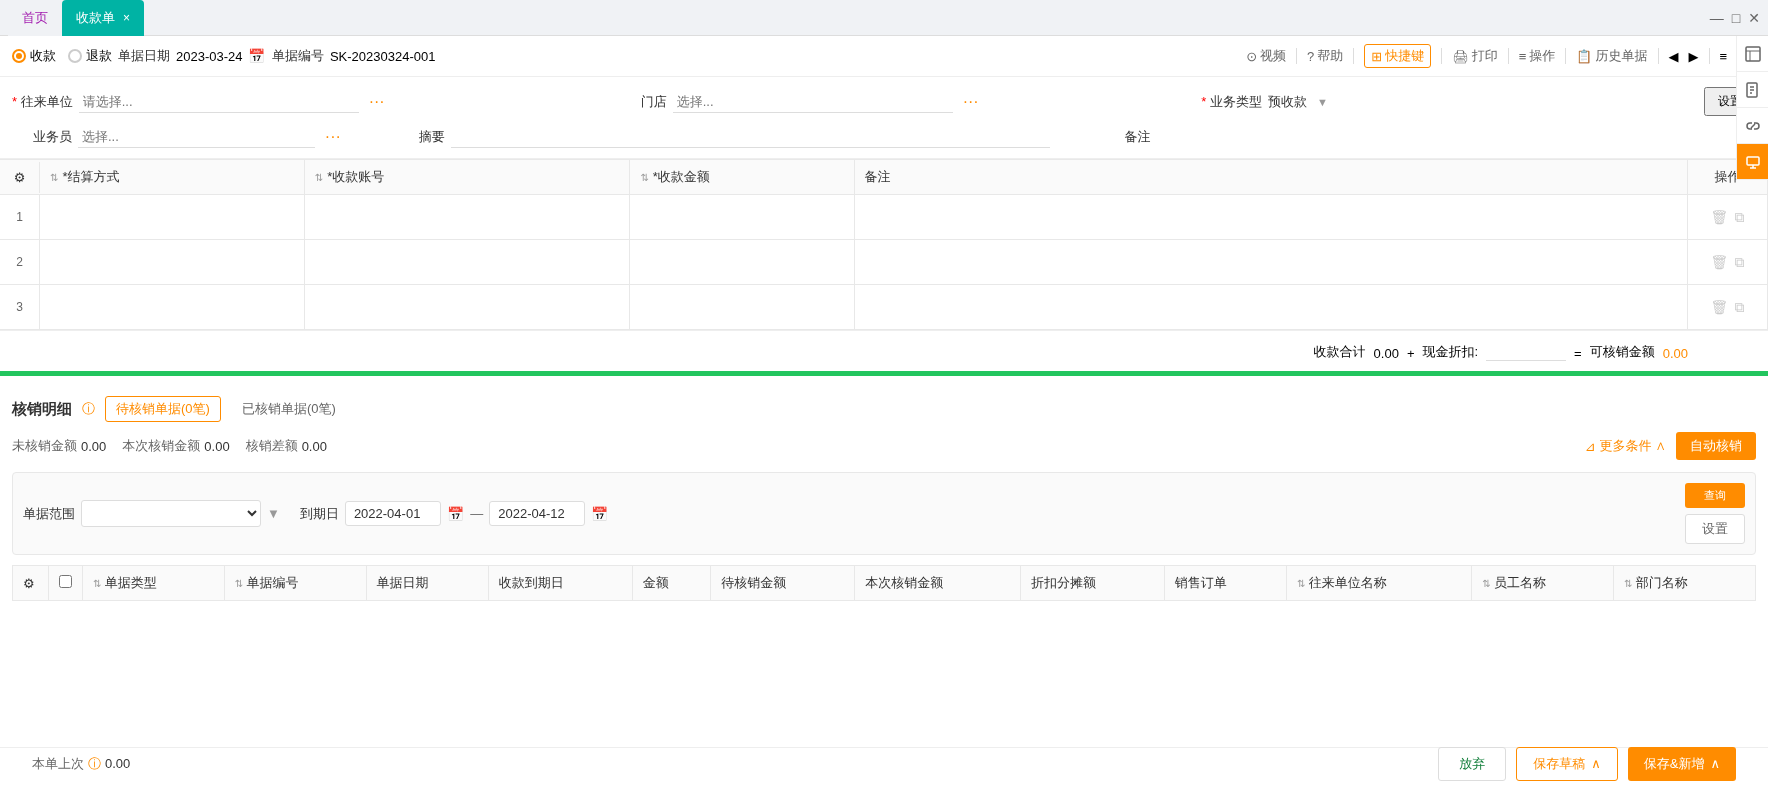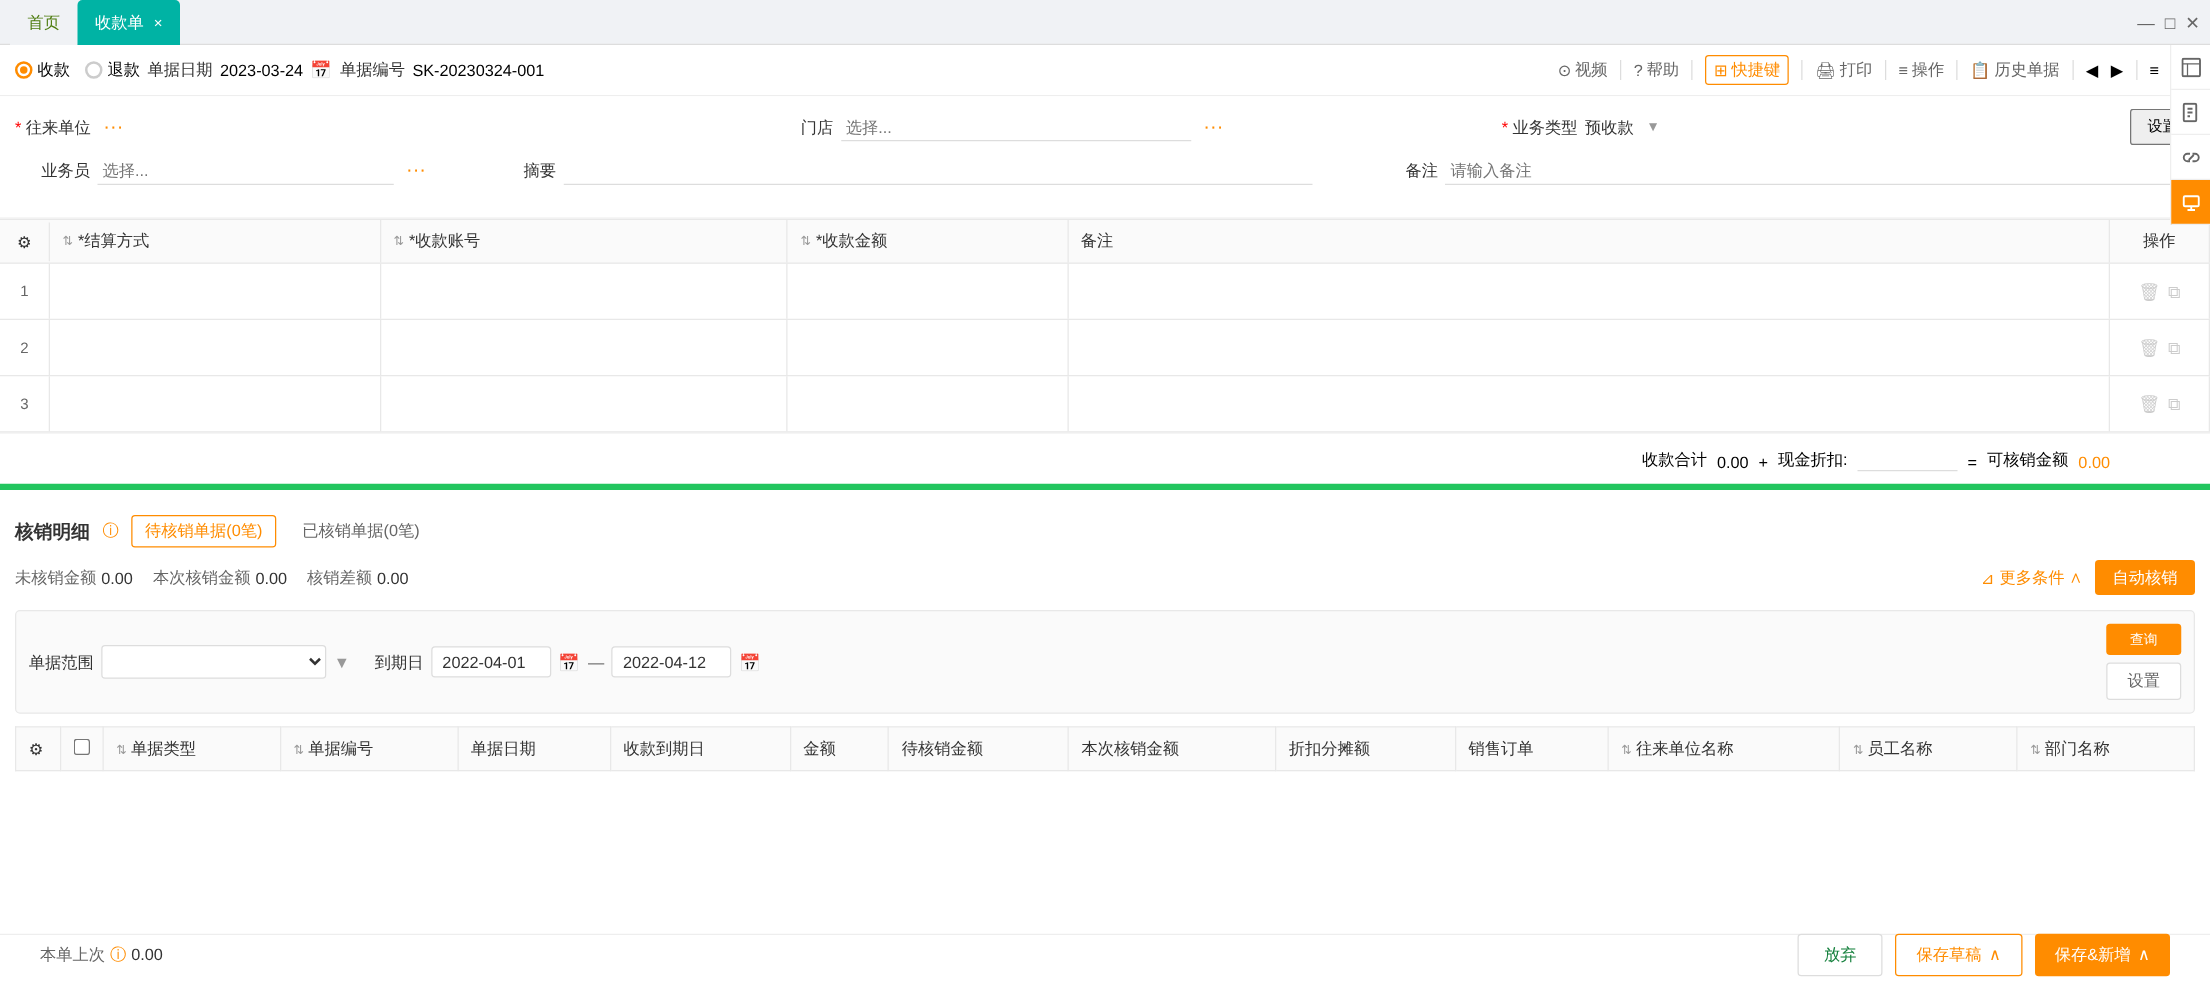--- a/index.html
+++ b/index.html
@@ -7,21 +7,21 @@
 
     
     .tab-bar {
       display: flex; align-items: center; background: #f0f2f5; height: 36px;
       border-bottom: 1px solid #ddd; padding: 0 8px;
     }
     .tab-item {
       display: flex; align-items: center; padding: 0 14px; height: 36px;
       cursor: pointer; font-size: 13px; color: #333;
     }
-    .tab-item.home { background: #f0f2f5; color: #4d7c0f; }
+    .tab-item.home { background: #f0f2f5; color: #a21caf; }
     .tab-item.active {
       background: #00b3a4; color: #fff; border-radius: 4px 4px 0 0;
     }
     .tab-item .close-btn { margin-left: 8px; cursor: pointer; font-size: 12px; }
     .tab-bar-right { margin-left: auto; display: flex; gap: 8px; }
     .tab-bar-right span { cursor: pointer; font-size: 14px; color: #666; }
 
     
     .main-content {
       background: #fff; margin: 0; padding: 0;
@@ -53,21 +53,21 @@
       font-size: 12px; text-decoration: none;
     }
     .toolbar-right .btn-link .icon { font-size: 13px; }
     .divider-v { width: 1px; height: 16px; background: #ddd; }
 
     
     .form-section {
       padding: 10px 12px; border-bottom: 1px solid #eee; background: #fff;
     }
     .form-row { display: flex; align-items: center; gap: 0; margin-bottom: 10px; }
-    .form-row:last-child { margin-bottom: 16px; }
+    .form-row:last-child { margin-bottom: 0; }
     .field-group {
       display: flex; align-items: center; gap: 6px; flex: 1;
     }
     .field-label {
       white-space: nowrap; color: #333; min-width: 60px; text-align: right;
     }
     .field-label.required::before { content: '* '; color: #f00; }
     .field-input {
       flex: 1; border: none; border-bottom: 1px solid #ddd; padding: 3px 4px;
       outline: none; color: #999; min-width: 0;
@@ -292,20 +292,21 @@
       <span class="divider-v"></span>
       <span>≡</span>
       <span style="color:#ff8c00; background:#ff8c00; color:#fff; padding:2px 4px; border-radius:2px;">⊞</span>
     </div>
   </div>
 
   <div class="form-section">
     <div class="form-row">
       <div class="field-group">
         <label class="field-label required">往来单位</label>
+        <input class="field-input" type="text" style="max-width: 280px;" placeholder="请选择...">
         <span class="more-btn">···</span>
       </div>
       <div class="field-group" style="padding-left:40px;">
         <label class="field-label">门店</label>
         <input class="field-input" type="text" style="max-width: 280px;" placeholder="选择...">
         <span class="more-btn">···</span>
       </div>
       <div class="field-group" style="padding-left:40px;">
         <label class="field-label required">业务类型</label>
         <span style="color:#333; margin-right:4px;">预收款</span>
@@ -318,21 +319,20 @@
         <label class="field-label">业务员</label>
         <input class="field-input" type="text" style="max-width: 280px;" placeholder="选择...">
         <span class="more-btn">···</span>
       </div>
       <div class="field-group" style="padding-left:40px; flex:2;">
         <label class="field-label">摘要</label>
         <input class="field-input" type="text" style="flex: 1 1 0%;">
       </div>
       <div class="field-group" style="padding-left:40px; flex:2;">
         <label class="field-label">备注</label>
-        <input class="field-input" type="text" style="flex: 1 1 0%;" placeholder="请输入备注">
       </div>
     </div>
   </div>
 
   <div class="table-section">
     <div class="table-header">
       <div class="th col-gear">
         <span>⚙</span>
       </div>
       <div class="th col-settlement">

